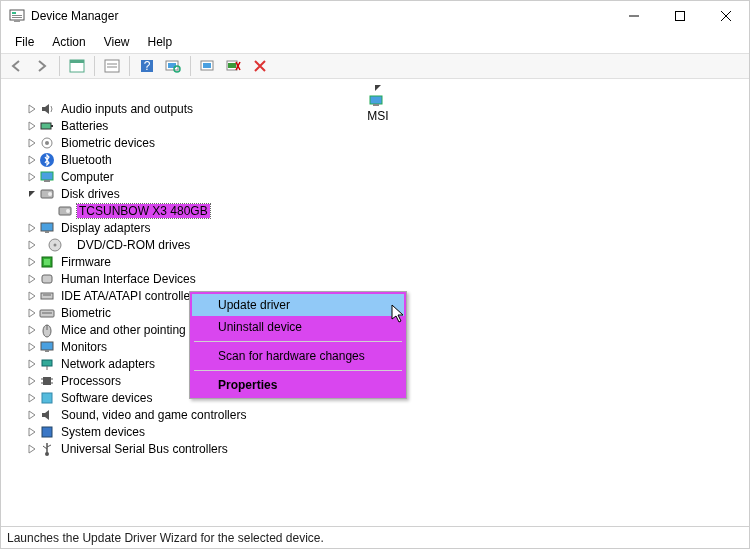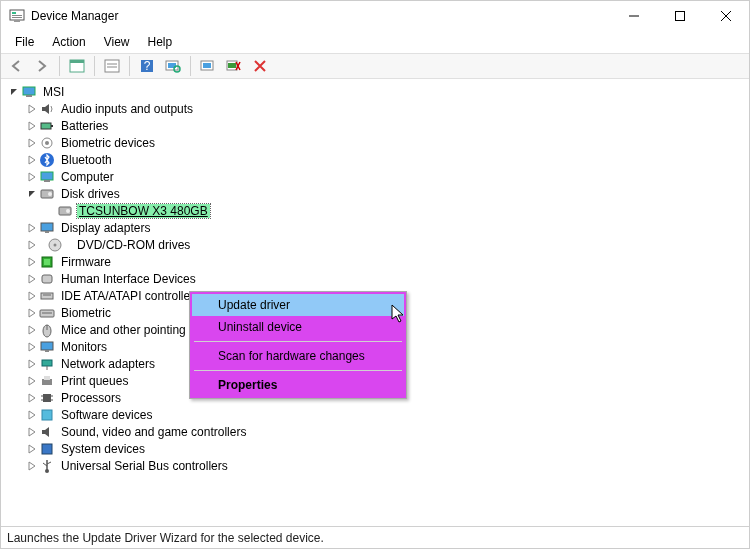--- a/index.html
+++ b/index.html
@@ -9,21 +9,21 @@
 .titlebar .title { flex: 1; font-size: 12px; }
 .titlebar .win-btn { width: 46px; height: 30px; display: flex; align-items: center; justify-content: center; }
 .menubar { display: flex; align-items: center; height: 22px; padding: 0 6px; gap: 2px; }
 .menubar span { padding: 2px 8px; }
 .toolbar { display: flex; align-items: center; height: 26px; border-top: 1px solid #e0e0e0; border-bottom: 1px solid #e0e0e0; padding: 0 4px; gap: 4px; background: #f7f7f7; }
 .toolbar .tb-btn { width: 22px; height: 22px; display: flex; align-items: center; justify-content: center; border: 1px solid transparent; }
 .toolbar .sep { width: 1px; height: 20px; background: #d0d0d0; margin: 0 2px; }
 .tree { flex: 1; overflow: auto; padding: 4px 0 4px 6px; position: relative; }
 .tree-row { display: flex; align-items: center; height: 17px; white-space: nowrap; }
 .tree-row .lbl { padding: 0 2px; }
-.tree-row.selected .lbl { background: #86efac; outline: 1px dotted #666; text-decoration: underline; }
+.tree-row.selected .lbl { background: #d946ef; outline: 1px dotted #666; }
 .expander { width: 14px; display: flex; align-items: center; justify-content: center; color: #666; }
 .dev-icon { width: 16px; height: 16px; margin-right: 4px; display: flex; align-items: center; justify-content: center; }
 .statusbar { height: 22px; border-top: 1px solid #d0d0d0; display: flex; align-items: center; padding: 0 6px; font-size: 11px; color: #222; }
 .ctx-menu { position: absolute; left: 188px; top: 212px; width: 218px; background: #d946ef; border: 1px solid #aaa; box-shadow: 2px 2px 3px rgba(0,0,0,0.25); padding: 2px; z-index: 100; }
 .ctx-item { display: flex; align-items: center; height: 22px; padding: 0 26px; }
 .ctx-item.hover { background: #91c9f7; }
 .ctx-item.bold { font-weight: 600; }
 .ctx-sep { height: 1px; background: #d0d0d0; margin: 3px 2px; }
 .cursor { position: absolute; left: 390px; top: 225px; z-index: 200; pointer-events: none; }
 svg { display: block; }
@@ -123,21 +123,21 @@
     </div>
   <div class="tb-btn">
       <svg width="14" height="14">
         <path d="M2 2 L12 12 M12 2 L2 12" stroke="#d33" stroke-width="2"></path>
       </svg>
     </div>
 </div>
 
 <div class="tree">
   <div id="tree-rows">
-      <div class="tree-row" style="padding-left: 0px;">
+      <div class="tree-row" style="padding-left: 0px; flex-direction: column;">
         <span class="expander">
           <svg width="10" height="10">
             <path d="M2 2 L8 2 L2 8 Z" fill="#404040"></path>
           </svg>
         </span>
         <span class="dev-icon">
           <svg width="16" height="16">
             <rect x="2" y="3" width="12" height="8" fill="#4aa0e0" stroke="#2a5"></rect>
             <rect x="5" y="11" width="6" height="2" fill="#888"></rect>
           </svg>
@@ -355,34 +355,20 @@
             <path d="M2 1 L8 5 L2 9 Z" fill="none" stroke="#888"></path>
           </svg>
         </span>
         <span class="dev-icon">
           <svg width="16" height="16">
             <rect x="3" y="4" width="10" height="6" fill="#3a9" stroke="#166"></rect>
             <line x1="8" y1="10" x2="8" y2="14" stroke="#666"></line>
           </svg>
         </span>
         <span class="lbl">Network adapters</span>
-      </div>
-      <div class="tree-row" style="padding-left: 18px;">
-        <span class="expander">
-          <svg width="10" height="10">
-            <path d="M2 1 L8 5 L2 9 Z" fill="none" stroke="#888"></path>
-          </svg>
-        </span>
-        <span class="dev-icon">
-          <svg width="16" height="16">
-            <rect x="3" y="6" width="10" height="6" fill="#888"></rect>
-            <rect x="5" y="3" width="6" height="4" fill="#ddd"></rect>
-          </svg>
-        </span>
-        <span class="lbl">Print queues</span>
       </div>
       <div class="tree-row" style="padding-left: 18px;">
         <span class="expander">
           <svg width="10" height="10">
             <path d="M2 1 L8 5 L2 9 Z" fill="none" stroke="#888"></path>
           </svg>
         </span>
         <span class="dev-icon">
           <svg width="16" height="16">
             <rect x="4" y="4" width="8" height="8" fill="#555"></rect>

